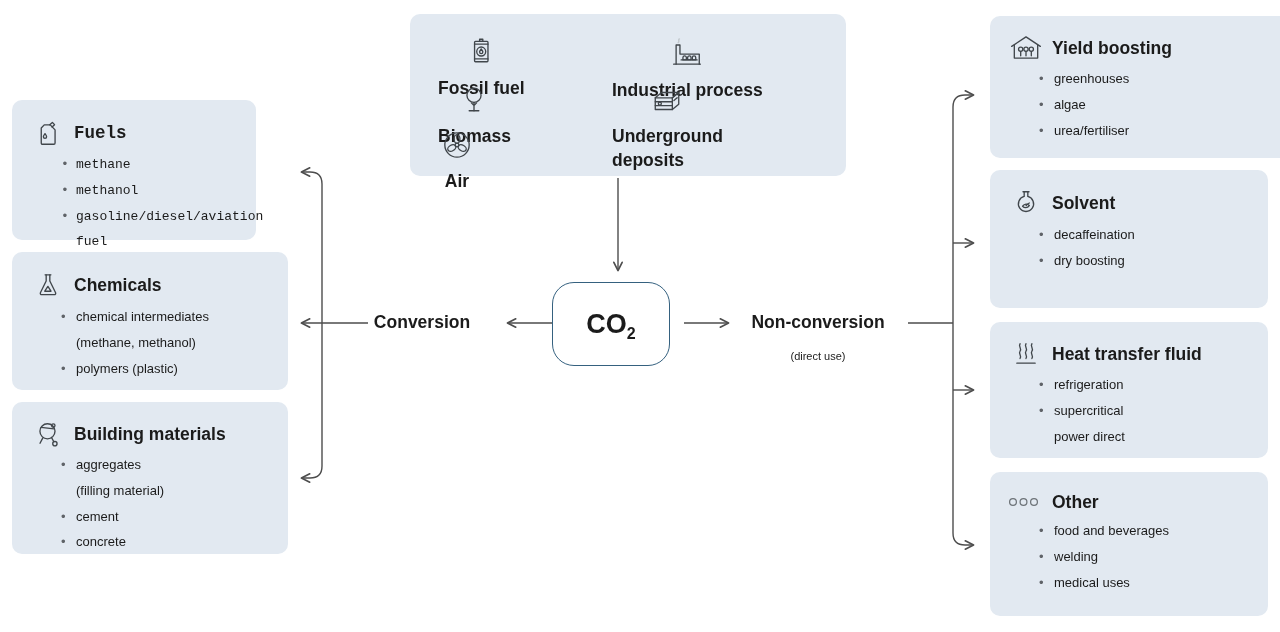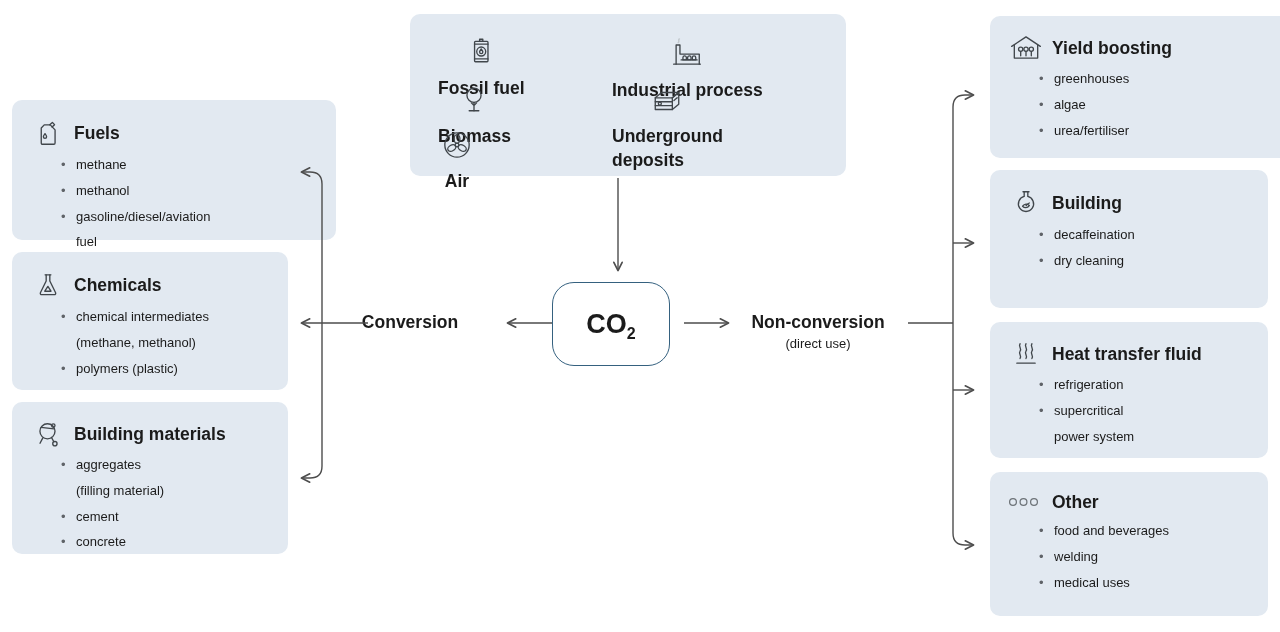--- a/index.html
+++ b/index.html
@@ -23,43 +23,43 @@
   .src-row { position:absolute; display:flex; align-items:center; gap:10px; font-weight:bold; font-size:17.5px; line-height:24px;flex-direction:column; }
   .src-row .icn { width:38px; min-width:38px; display:flex; justify-content:center; }
   .src-label { white-space:pre-line; }
   #src-fossil { left:28px; top:22px; }
   #src-biomass { left:28px; top:70px;justify-content:flex-end; }
   #src-air { left:28px; top:117px; }
   #src-industrial { left:202px; top:24px; }
   #src-underground { left:202px; top:74px; }
 
   
-  #box-fuels      { left:12px;  top:100px; width:324px; height:140px; }
+  #box-fuels      { left:12px;  top:100px; width:244px; height:140px;font-family:Liberation Mono, monospace; }
   #box-chemicals  { left:12px;  top:252px; width:276px; height:138px; }
   #box-building   { left:12px;  top:402px; width:276px; height:152px; }
   #box-yield      { left:990px; top:16px;  width:333px; height:142px; }
   #box-solvent    { left:990px; top:170px; width:278px; height:138px; }
   #box-heat       { left:990px; top:322px; width:278px; height:136px; }
   #box-other      { left:990px; top:472px; width:278px; height:144px; }
 
   
   #co2-node {
     position:absolute; left:552px; top:282px; width:118px; height:84px;
     background:#ffffff; border:1.6px solid #35617f; border-radius:22px;
     display:flex; align-items:center; justify-content:center;
     font-weight:bold; font-size:27px; box-sizing:border-box;
   }
   #co2-node sub { font-size:16px; line-height:0; }
 
   
   .branch-label { position:absolute; text-align:center; font-size:17.5px; }
-  #label-conversion { left:340px; top:312px; width:140px; font-weight:bold; }
+  #label-conversion { left:352px; top:312px; width:140px; font-weight:bold; }
   #label-nonconversion { left:723px; top:312px; width:190px; }
   #label-nonconversion .main { font-weight:bold; display:block; }
-  #label-nonconversion .sub { font-weight:normal; font-size:13px; display:block; margin-top:3px; }
+  #label-nonconversion .sub { font-weight:normal; font-size:11px; display:block; margin-top:17px; }
 
   
   #arrows { position:absolute; left:0; top:0; width:1280px; height:632px; pointer-events:none; }
   #arrows path { stroke:#4d4d4d; stroke-width:1.4; fill:none; }
 
   
   .ic { stroke:#40464b; stroke-width:1.25; fill:none; stroke-linecap:round; stroke-linejoin:round; }
   .ic-smoke { stroke:#c3c9ce; stroke-width:1.4; fill:none; stroke-linecap:round; }
   .ic-gray { stroke:#6d7378; stroke-width:1.25; fill:none; }
 </style>
@@ -228,44 +228,44 @@
 <div class="panel" id="box-solvent">
   <div class="hdr">
     <span class="icn">
       <svg width="26" height="30" viewBox="0 0 24 28">
         <line class="ic" x1="9.2" y1="3.5" x2="14.8" y2="3.5"></line>
         <path class="ic" d="M10.3 3.5 v4.4 a7.1 7.1 0 1 0 3.4 0 V3.5"></path>
         <path class="ic" d="M8.8 17 c1.9 -2.5 4.5 -2.5 6.3 -.6 c-1.9 2.5 -4.5 2.5 -6.3 .6 z"></path>
         <path class="ic" d="M15.1 14 c-1.3 .6 -2.4 1.3 -3 2.4"></path>
       </svg>
     </span>
-    <span>Building</span>
+    <span>Solvent</span>
   </div>
   <ul class="items">
     <li>decaffeination</li>
-    <li>dry cleaning</li>
+    <li>dry boosting</li>
   </ul>
 </div>
 
 <div class="panel" id="box-heat">
   <div class="hdr">
     <span class="icn">
       <svg width="28" height="28" viewBox="0 0 26 26">
         <path class="ic" d="M7.5 3.5 c-2 2.4 2 4.4 0 6.8 c-2 2.4 2 4.4 0 6.8"></path>
         <path class="ic" d="M13 3.5 c-2 2.4 2 4.4 0 6.8 c-2 2.4 2 4.4 0 6.8"></path>
         <path class="ic" d="M18.5 3.5 c-2 2.4 2 4.4 0 6.8 c-2 2.4 2 4.4 0 6.8"></path>
         <line class="ic" x1="4.5" y1="21.5" x2="21.5" y2="21.5"></line>
       </svg>
     </span>
     <span>Heat transfer fluid</span>
   </div>
   <ul class="items">
     <li>refrigeration</li>
     <li>supercritical
-power system</li>
+power direct</li>
   </ul>
 </div>
 
 <div class="panel" id="box-other">
   <div class="hdr">
     <span class="icn">
       <svg width="38" height="14" viewBox="0 0 36 12">
         <circle class="ic-gray" cx="5" cy="6" r="3.4"></circle>
         <circle class="ic-gray" cx="15.5" cy="6" r="3.4"></circle>
         <circle class="ic-gray" cx="26" cy="6" r="3.4"></circle>

